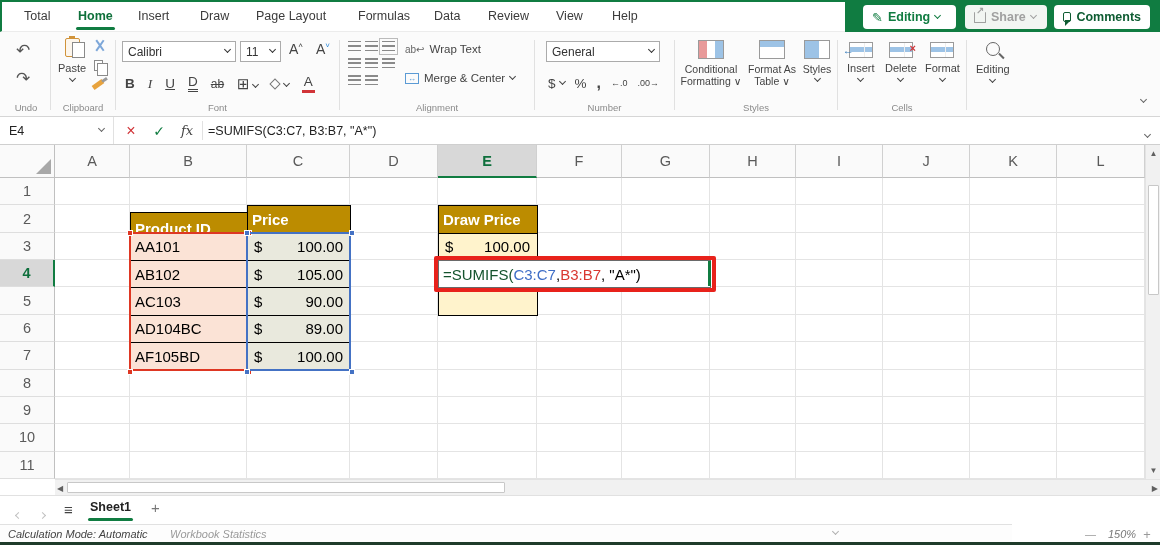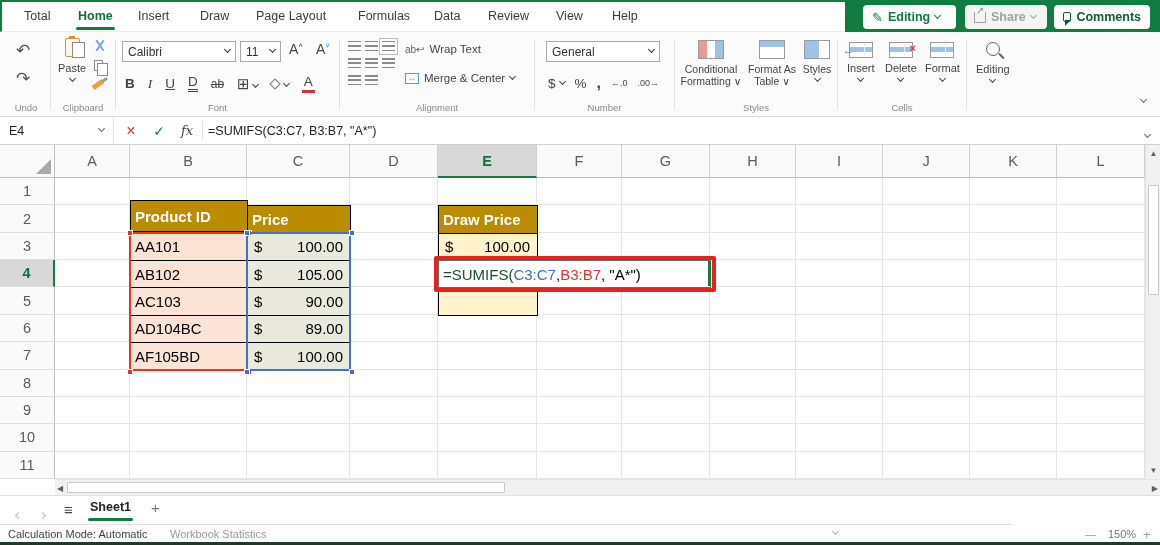--- a/index.html
+++ b/index.html
@@ -93,21 +93,21 @@
   #hscroll { position:absolute; left:55px; top:477px; width:1105px; height:16px; background:#f1f1f1; border-top:1px solid #e3e3e3; font-size:8px; color:#606060; }
   #hthumb { position:absolute; left:12px; top:2px; width:438px; height:11px; background:#fff; border:1px solid #c8c8c8; border-radius:1px; }
   .sarr { position:absolute; display:flex; align-items:center; justify-content:center; }
 
   
   #sheetbar { position:absolute; left:0; top:493px; width:1160px; height:29px; background:#fff; border-top:1px solid #e1e1e1; }
   #sheettab { position:absolute; left:90px; top:4px; font-size:12.5px; font-weight:bold; color:#222; }
   #sheettab::after { content:""; position:absolute; left:-2px; right:-2px; bottom:-7px; height:3px; background:#107C41; border-radius:2px; }
 
   
-  #statusbar { position:absolute; left:0; top:522px; width:1012px; height:20px; background:#fdfdfd; border-top:1px solid #e1e1e1; font-size:11px; color:#9a9a9a; }
+  #statusbar { position:absolute; left:0; top:522px; width:1012px; height:20px; background:#fdfdfd; border-top:1px solid #e1e1e1; font-size:11px; color:#9a9a9a;font-style:italic; }
   .sb { position:absolute; top:0; height:19px; line-height:19px; }
 </style>
 </head>
 <body>
 
 <div id="tabrow">
   <div id="greenband"></div>
   <div id="tabs-holder">
       <div class="tab" style="left: 18px;">Total</div>
       <div class="tab active" style="left: 72px;">Home</div>
@@ -473,21 +473,21 @@
         <div class="gc" style="width: 85px;"></div>
         <div class="gc" style="width: 88px;"></div>
         <div class="gc" style="width: 86px;"></div>
         <div class="gc" style="width: 87px;"></div>
         <div class="gc" style="width: 87px;"></div>
         <div class="gc" style="width: 87px;"></div>
         <div class="gc" style="width: 88px;"></div>
       </div>
     </div>
   <div id="overlays">
-      <div class="tcell gold" style="left: 130px; top: 55px; width: 118px; height: 32px;">
+      <div class="tcell gold" style="left: 130px; top: 67px; width: 118px; height: 32px;">
         <span>Product ID</span>
       </div>
       <div class="tcell gold" style="left: 247px; top: 60.36px; width: 104px; height: 28.36px;">
         <span>Price</span>
       </div>
       <div class="tcell gold" style="left: 438px; top: 60.36px; width: 100px; height: 28.36px;">
         <span>Draw Price</span>
       </div>
       <div class="tcell peach" style="left: 130px; top: 87.72px; width: 118px; height: 28.36px;">
         <span>AA101</span>

